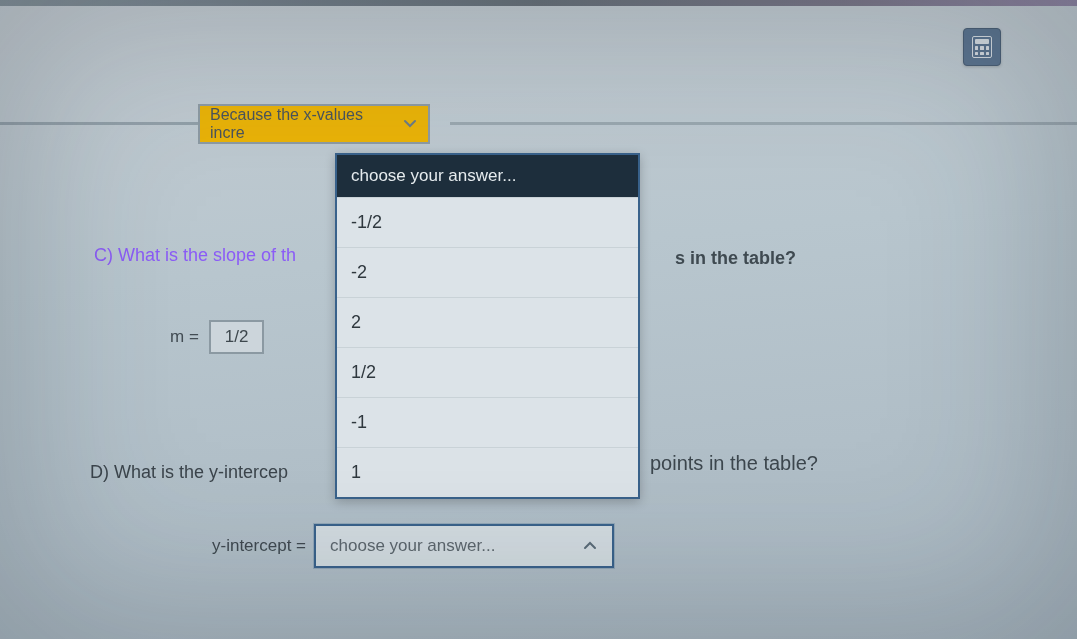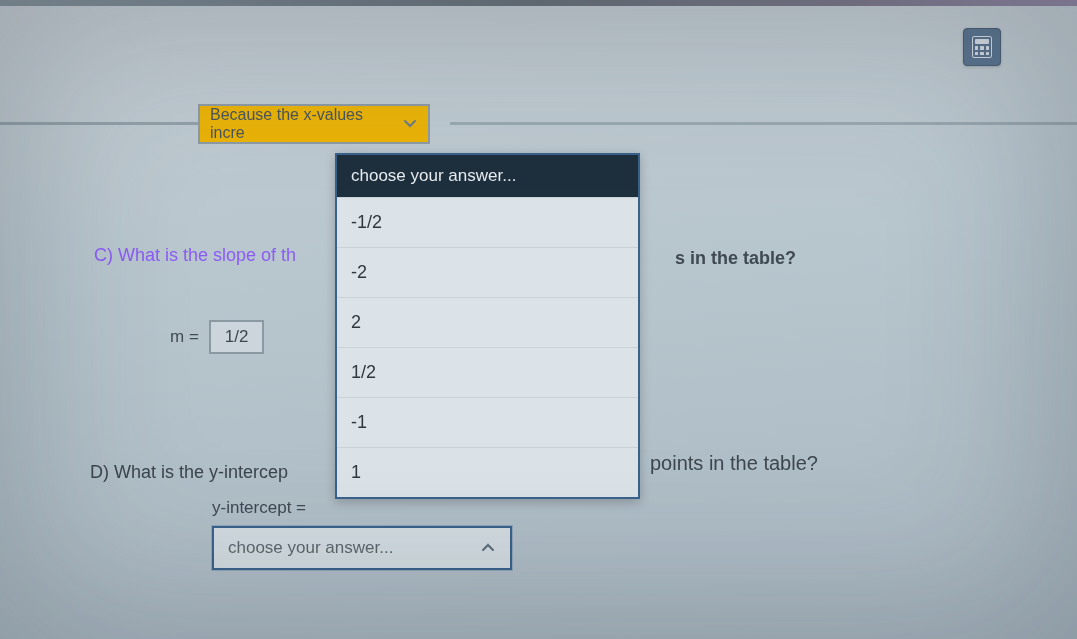--- a/index.html
+++ b/index.html
@@ -123,27 +123,27 @@
   .question-d-after {
     position: absolute;
     top: 452px;
     left: 650px;
     font-size: 20px;
     color: #3d474e;
   }
 
   .yint-row {
     position: absolute;
-    top: 498px;
+    top: 524px;
     left: 212px;
     display: flex;
+    align-items: center;
     gap: 8px;
     font-size: 17px;
     color: #3f4950;
-    flex-direction: column;
   }
   .yint-select {
     width: 300px;
     height: 44px;
     border: 2px solid #39628b;
     background: #d2dbe0;
     display: flex;
     align-items: center;
     justify-content: space-between;
     padding: 0 14px;

